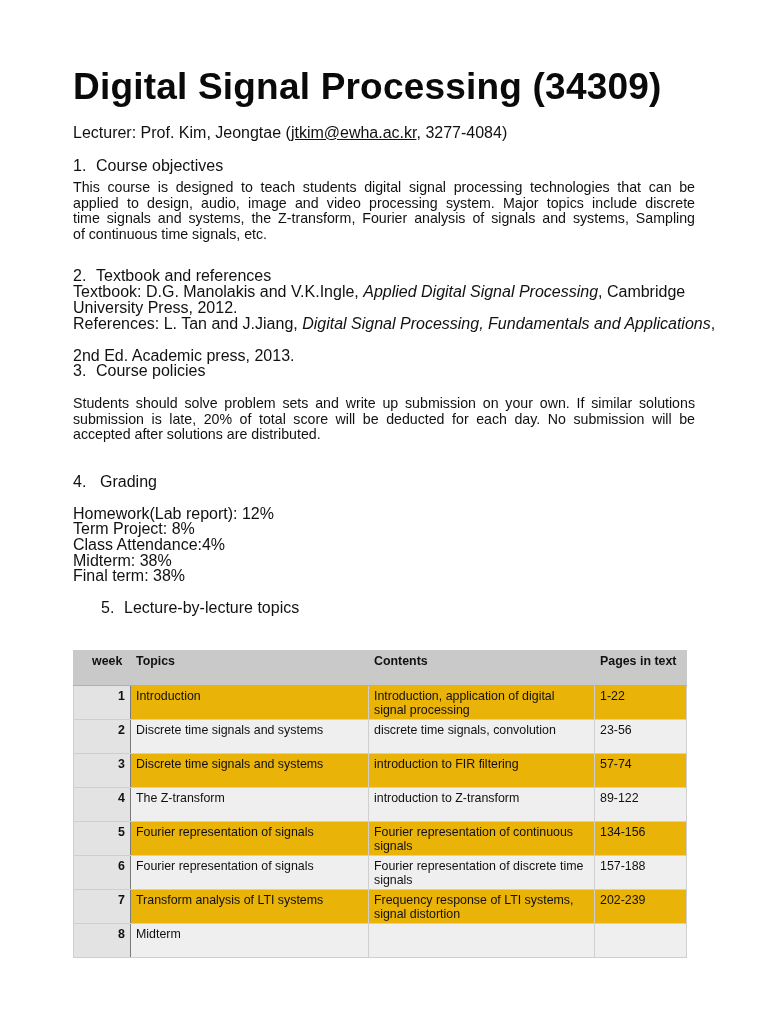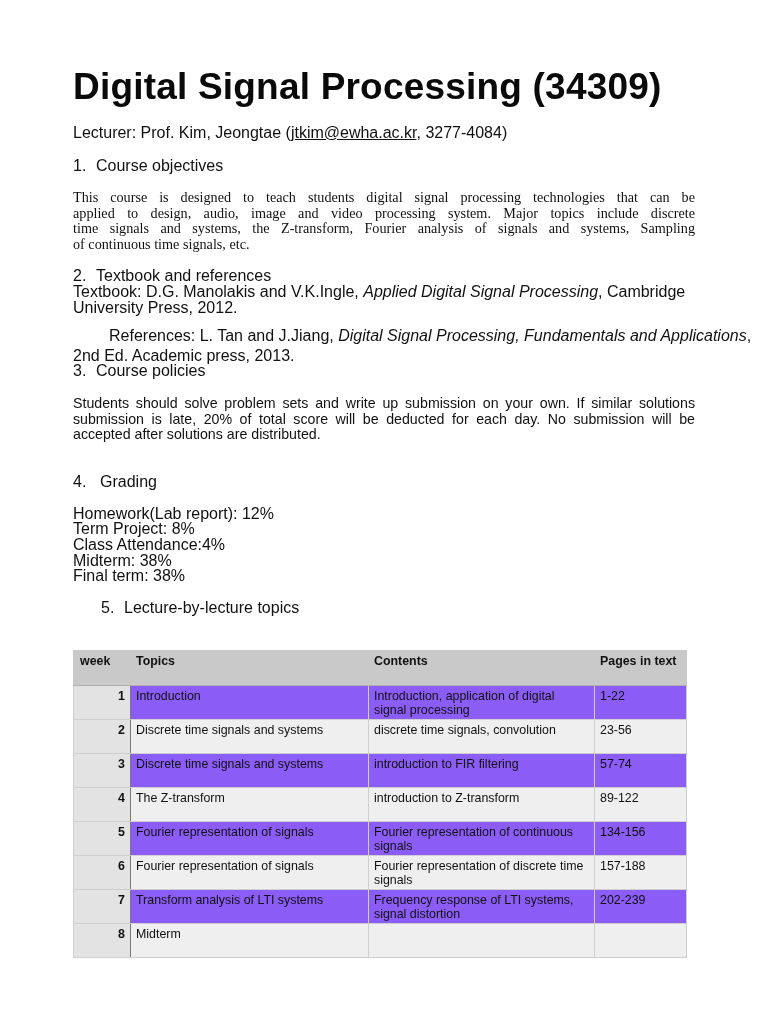--- a/index.html
+++ b/index.html
@@ -91,61 +91,61 @@
       background: #c9c9c9;
       font-weight: bold;
       height: 31px;
       padding-top: 3px;
       border-color: #c9c9c9;
       border-bottom: 1px solid #b0b0b0;
     }
     .topics-table tbody td {
       height: 30px;
     }
-    .topics-table tbody tr.odd td { background: #8b5cf6; }
+    .topics-table tbody tr.odd td { background: #eab308; }
     .topics-table tbody tr.even td { background: #efefef; }
     .topics-table tbody td.week {
       background: #e3e3e3 !important;
       text-align: right;
       font-weight: bold;
       border-right: 1px solid #7a7a7a;
       padding-right: 5px;
     }
     .topics-table thead th.week-h {
-      padding-left: 6px;
+      padding-left: 18px;
     }
     col.c-week { width: 57px; }
     col.c-topics { width: 238px; }
     col.c-contents { width: 226px; }
     col.c-pages { width: 92px; }
   </style>
 </head>
 <body>
 
 <div class="page">
 
   <div class="title">Digital Signal Processing (34309)</div>
 
   <div class="line" style="top:125px;"><span>Lecturer: Prof. Kim, Jeongtae (</span><span class="email">jtkim@ewha.ac.kr</span><span>, 3277-4084)</span></div>
 
   <div class="line" style="top:158px;"><span class="heading-num">1.</span><span>Course objectives</span></div>
 
-  <div class="para" style="top:190px;font-family:Liberation Serif, serif;">
+  <div class="para" style="top:180px;">
     <span class="jl">This course is designed to teach students digital signal processing technologies that can be</span>
     <span class="jl">applied to design, audio, image and video processing system. Major topics include discrete</span>
     <span class="jl">time signals and systems, the Z-transform, Fourier analysis of signals and systems, Sampling</span>
     <span class="ll">of continuous time signals, etc.</span>
   </div>
 
   <div class="line" style="top:268px;"><span class="heading-num">2.</span><span>Textbook and references</span></div>
 
   <div class="line" style="top:284px;"><span>Textbook:  D.G. Manolakis and V.K.Ingle, </span><em>Applied  Digital  Signal  Processing</em><span>,  Cambridge</span></div>
   <div class="line" style="top:300px;">University Press, 2012.</div>
 
-  <div class="line" style="top:328px;margin-left:36px;"><span>References: L. Tan and J.Jiang, </span><em>Digital Signal Processing, Fundamentals and Applications</em><span>,</span></div>
+  <div class="line" style="top:316px;"><span>References: L. Tan and J.Jiang, </span><em>Digital Signal Processing, Fundamentals and Applications</em><span>,</span></div>
   <div class="line" style="top:348px;">2nd Ed. Academic press, 2013.</div>
 
   <div class="line" style="top:363px;"><span class="heading-num">3.</span><span>Course policies</span></div>
 
   <div class="para" style="top:396px;">
     <span class="jl">Students should solve problem sets and write up submission on your own. If similar solutions</span>
     <span class="jl">submission is late, 20% of total score will be deducted for each day. No submission will be</span>
     <span class="ll">accepted after solutions are distributed.</span>
   </div>
 

